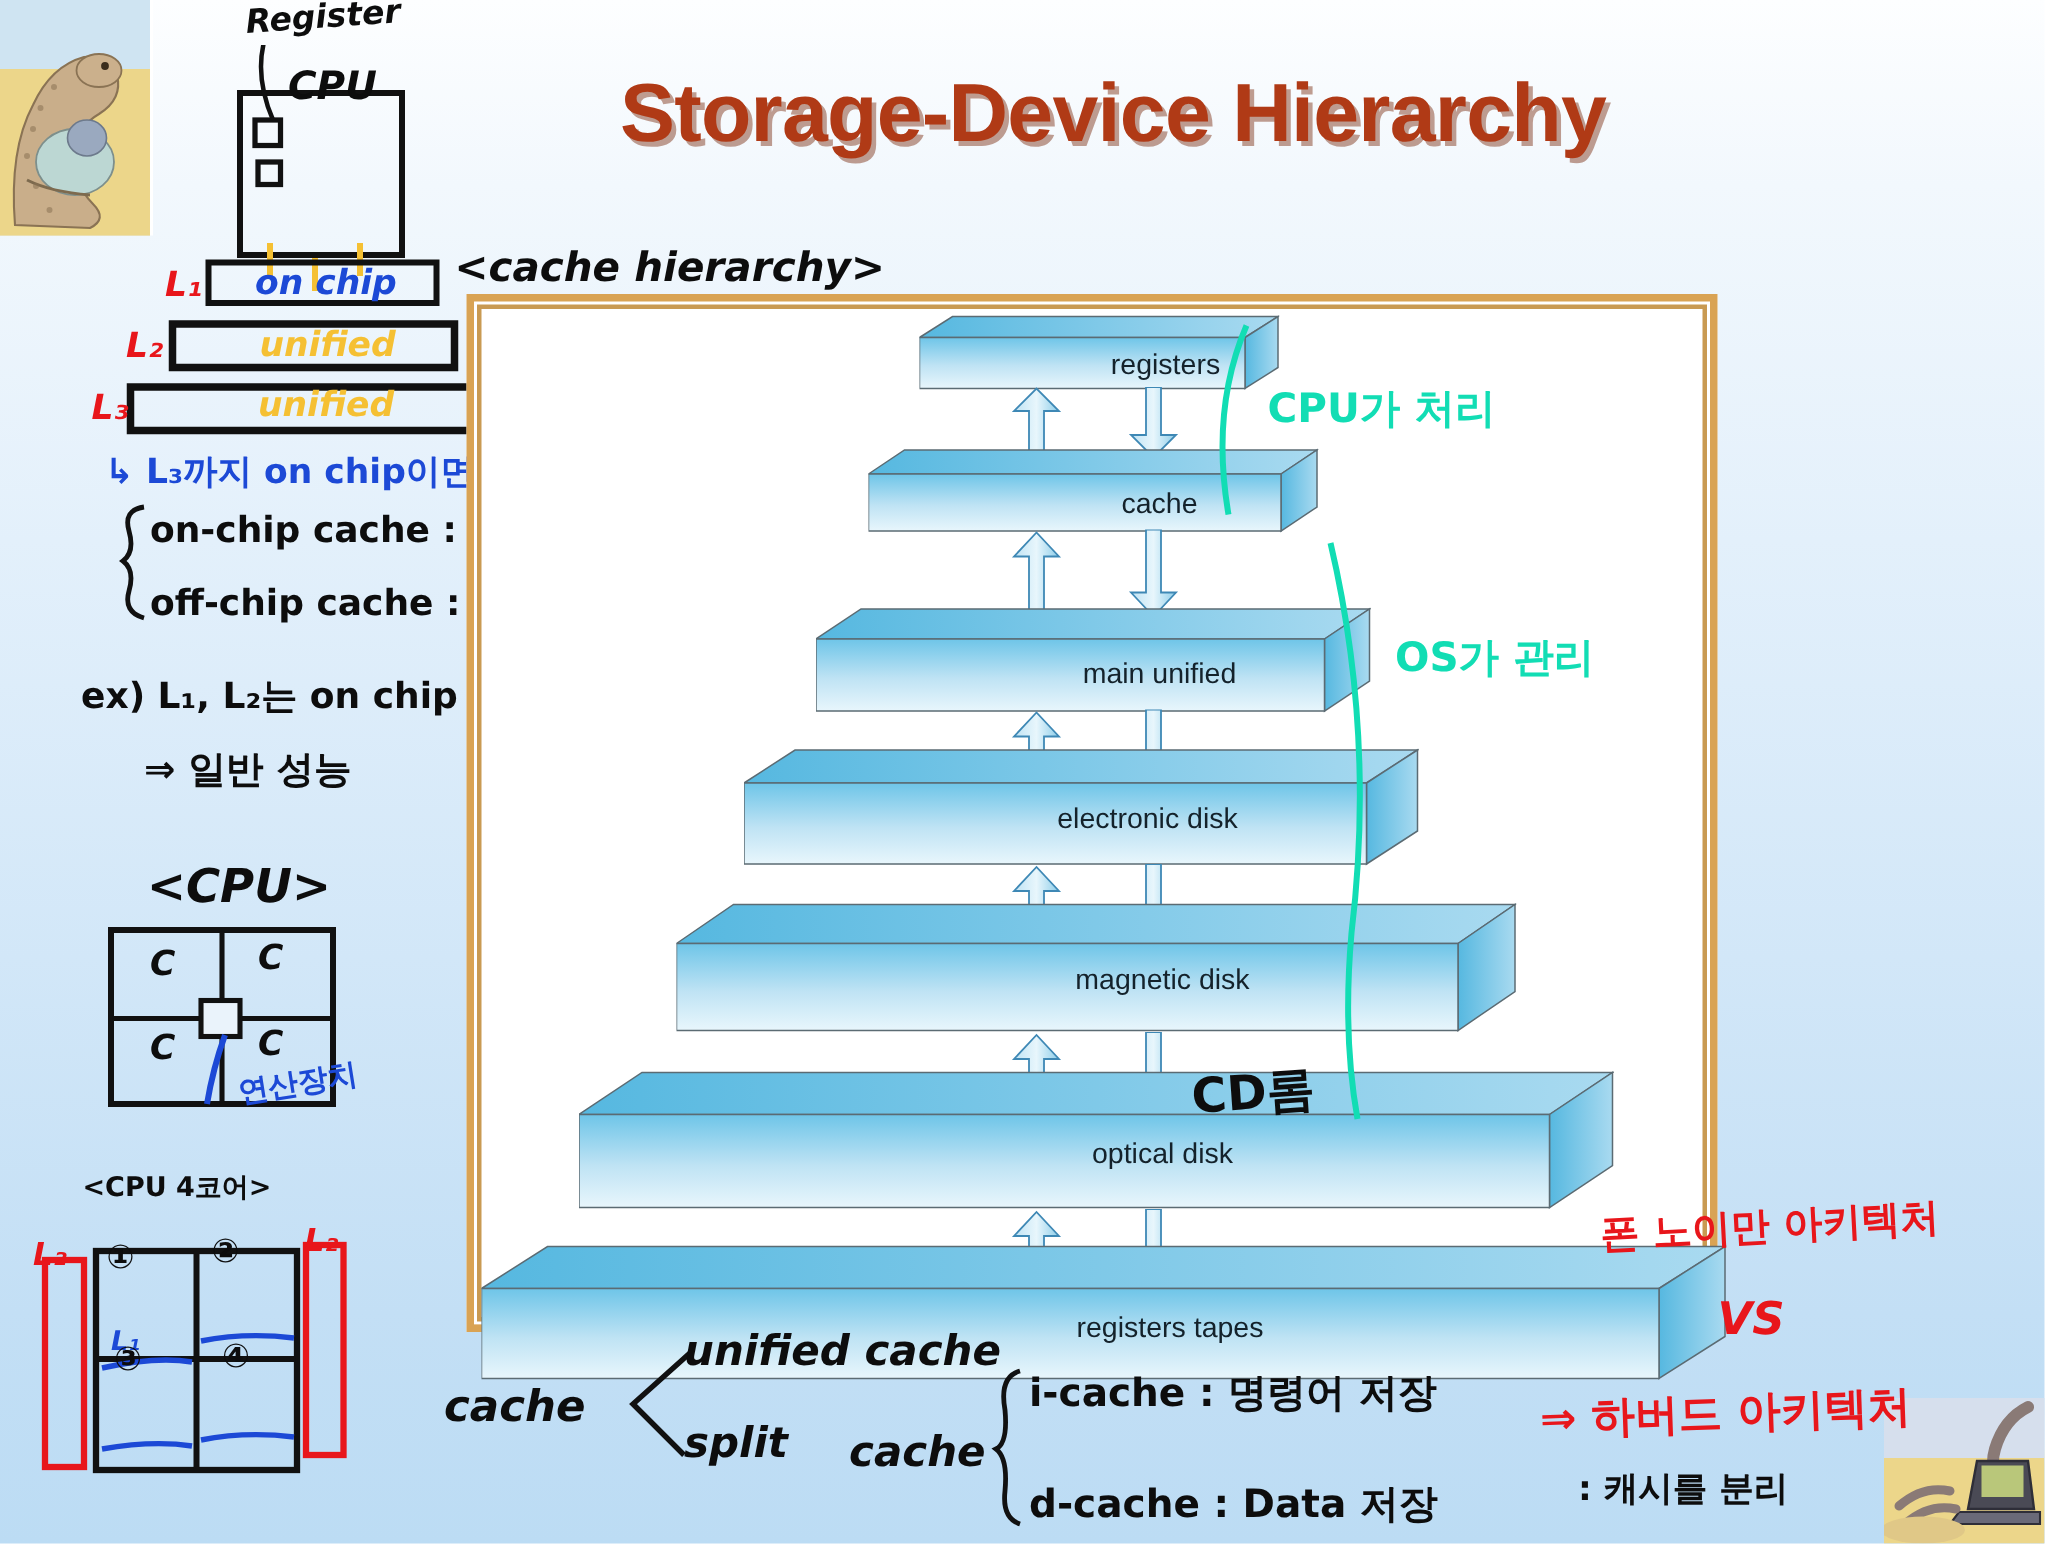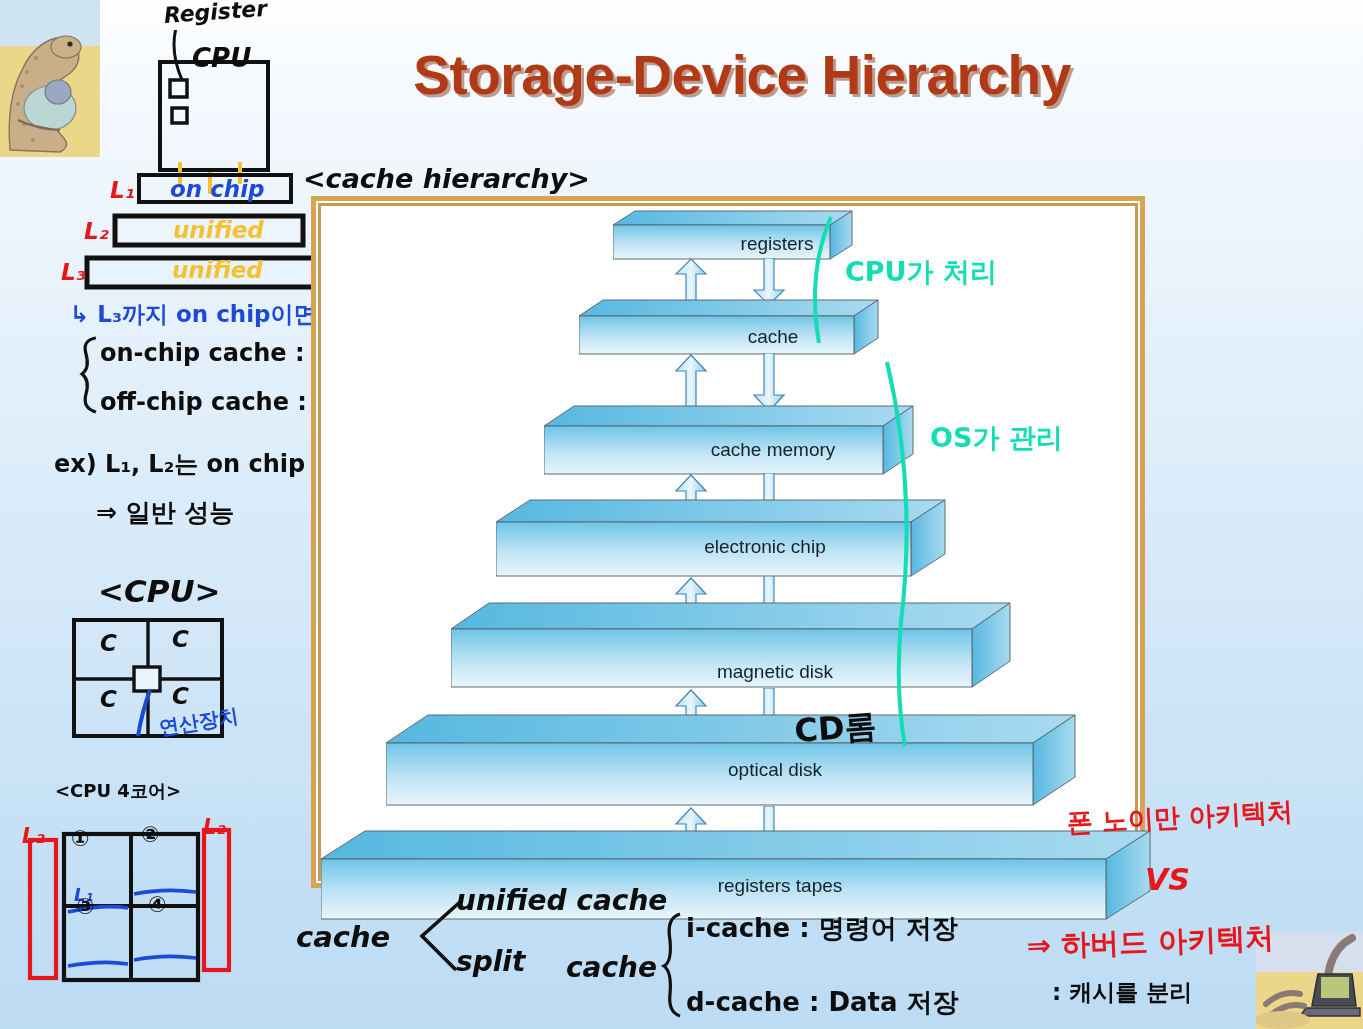--- a/index.html
+++ b/index.html
@@ -232,53 +232,53 @@
         <path d="M92 0 L92 42 L82 42 L97 58 L112 42 L102 42 L102 0 Z" fill="url(#ag)" stroke="#3e88b5" stroke-width="1.2"></path>
       </svg>
     </div>
 
     <div class="tier" style="left:228px;top:203px;">
       <svg width="370" height="74" viewBox="0 0 370 74">
         <path d="M0 22 L30 2 L369 2 L339 22 Z" fill="url(#s1)" stroke="#5b6b73" stroke-width="1"></path>
         <path d="M339 22 L369 2 L369 50 L339 70 Z" fill="url(#s1)" stroke="#5b6b73" stroke-width="1"></path>
         <rect x="0" y="22" width="339" height="48" fill="url(#g1)" stroke="#5b6b73" stroke-width="1"></rect>
       </svg>
-      <div class="tier-label" style="top:35px;">cache memory</div>
+      <div class="tier-label" style="top:35px;">main unified</div>
     </div>
 
     <div class="arrowpair" style="left:356px;top:272px;">
       <svg width="116" height="56" viewBox="0 0 116 56">
         <path d="M14 56 L14 18 L4 18 L19 2 L34 18 L24 18 L24 56 Z" fill="url(#ag)" stroke="#3e88b5" stroke-width="1.2"></path>
         <path d="M92 0 L92 38 L82 38 L97 54 L112 38 L102 38 L102 0 Z" fill="url(#ag)" stroke="#3e88b5" stroke-width="1.2"></path>
       </svg>
     </div>
 
     <div class="tier" style="left:180px;top:297px;">
       <svg width="450" height="82" viewBox="0 0 450 82">
         <path d="M0 24 L34 2 L449 2 L415 24 Z" fill="url(#s1)" stroke="#5b6b73" stroke-width="1"></path>
         <path d="M415 24 L449 2 L449 56 L415 78 Z" fill="url(#s1)" stroke="#5b6b73" stroke-width="1"></path>
         <rect x="0" y="24" width="415" height="54" fill="url(#g1)" stroke="#5b6b73" stroke-width="1"></rect>
       </svg>
-      <div class="tier-label" style="top:38px;">electronic chip</div>
+      <div class="tier-label" style="top:38px;">electronic disk</div>
     </div>
 
     <div class="arrowpair" style="left:356px;top:375px;">
       <svg width="116" height="56" viewBox="0 0 116 56">
         <path d="M14 56 L14 18 L4 18 L19 2 L34 18 L24 18 L24 56 Z" fill="url(#ag)" stroke="#3e88b5" stroke-width="1.2"></path>
         <path d="M92 0 L92 38 L82 38 L97 54 L112 38 L102 38 L102 0 Z" fill="url(#ag)" stroke="#3e88b5" stroke-width="1.2"></path>
       </svg>
     </div>
 
     <div class="tier" style="left:135px;top:400px;">
       <svg width="560" height="90" viewBox="0 0 560 90">
         <path d="M0 28 L38 2 L559 2 L521 28 Z" fill="url(#s1)" stroke="#5b6b73" stroke-width="1"></path>
         <path d="M521 28 L559 2 L559 60 L521 86 Z" fill="url(#s1)" stroke="#5b6b73" stroke-width="1"></path>
         <rect x="0" y="28" width="521" height="58" fill="url(#g1)" stroke="#5b6b73" stroke-width="1"></rect>
       </svg>
-      <div class="tier-label" style="top:60px;">magnetic disk</div>
+      <div class="tier-label" style="top:42px;">magnetic disk</div>
     </div>
 
     <div class="arrowpair" style="left:356px;top:487px;">
       <svg width="116" height="56" viewBox="0 0 116 56">
         <path d="M14 56 L14 18 L4 18 L19 2 L34 18 L24 18 L24 56 Z" fill="url(#ag)" stroke="#3e88b5" stroke-width="1.2"></path>
         <path d="M92 0 L92 38 L82 38 L97 54 L112 38 L102 38 L102 0 Z" fill="url(#ag)" stroke="#3e88b5" stroke-width="1.2"></path>
       </svg>
     </div>
 
     <div class="tier" style="left:70px;top:512px;">

